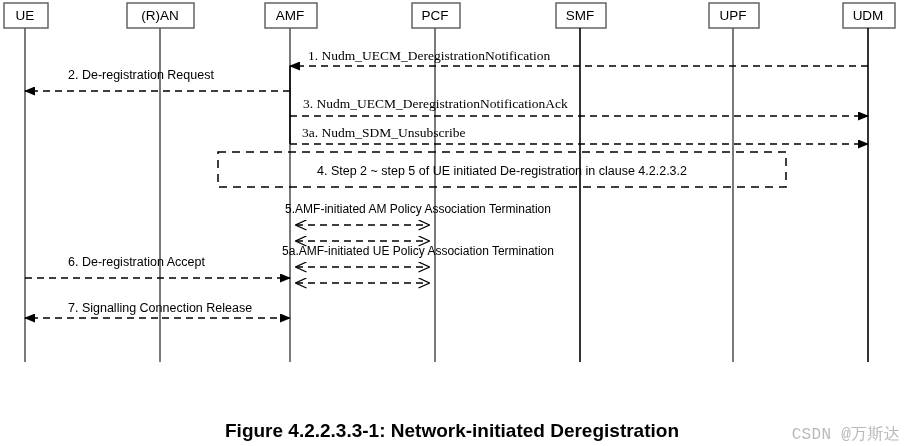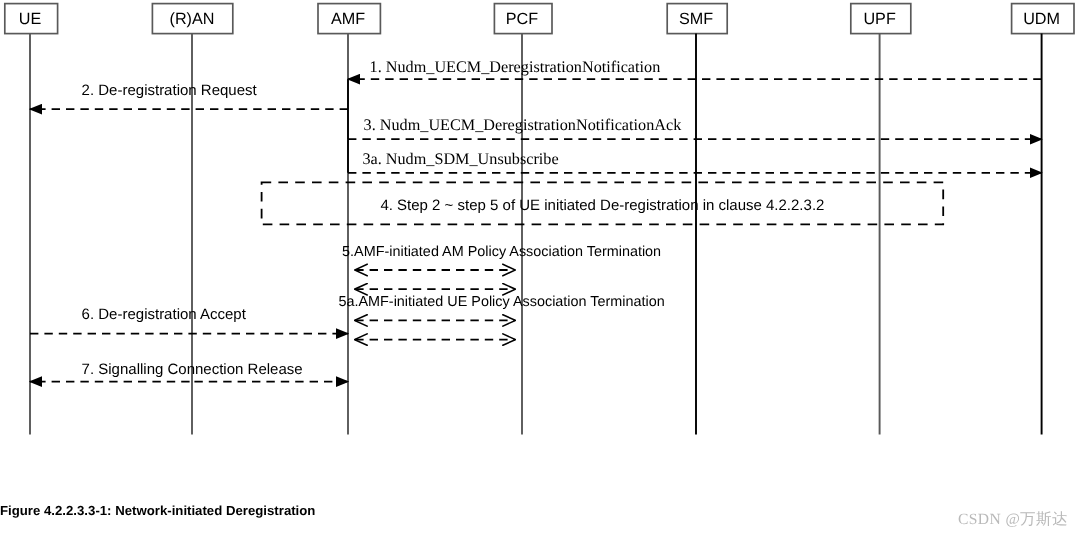--- a/index.html
+++ b/index.html
@@ -40,30 +40,31 @@
   .msg-label-sm{
     font-family:"Liberation Sans", sans-serif;
     font-size:12px;
     fill:#000;
   }
   .box-dashed{fill:none;stroke:#000;stroke-width:1.5;stroke-dasharray:8 6;}
 
   .caption{
     position:absolute;
     left:0;top:420px;width:904px;
+    text-align:center;
     font-family:"Liberation Sans", sans-serif;
-    font-size:11px;
+    font-size:19px;
     font-weight:bold;
     color:#000;
   }
   .watermark{
     position:absolute;
-    right:14px;top:424px;
-    font-family:Liberation Serif, serif;
-    font-size:13px;
+    right:4px;top:424px;
+    font-family:Liberation Mono, monospace;
+    font-size:16px;
     color:#b9b9b9;
     letter-spacing:0.3px;
   }
 </style>
 </head>
 <body>
 
 <div id="diagram-root">
 
   <svg class="seq" viewBox="0 0 904 446">

